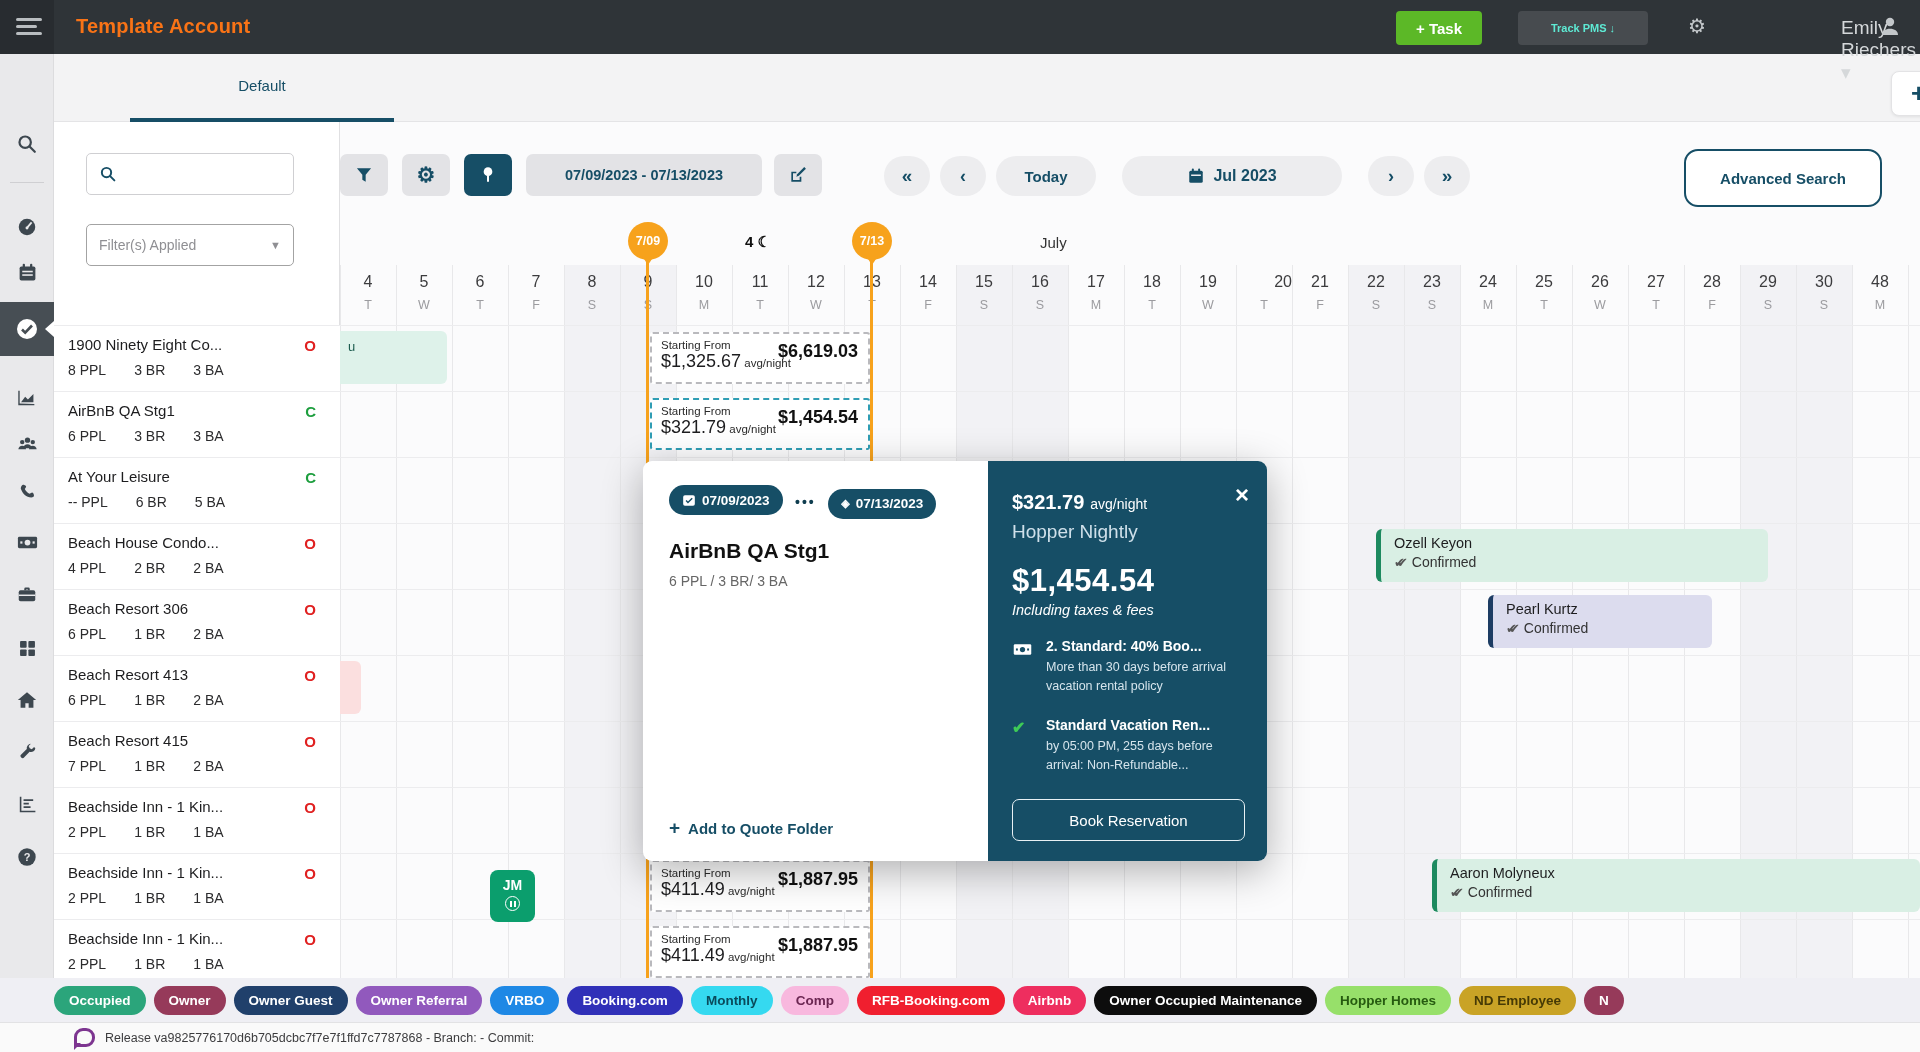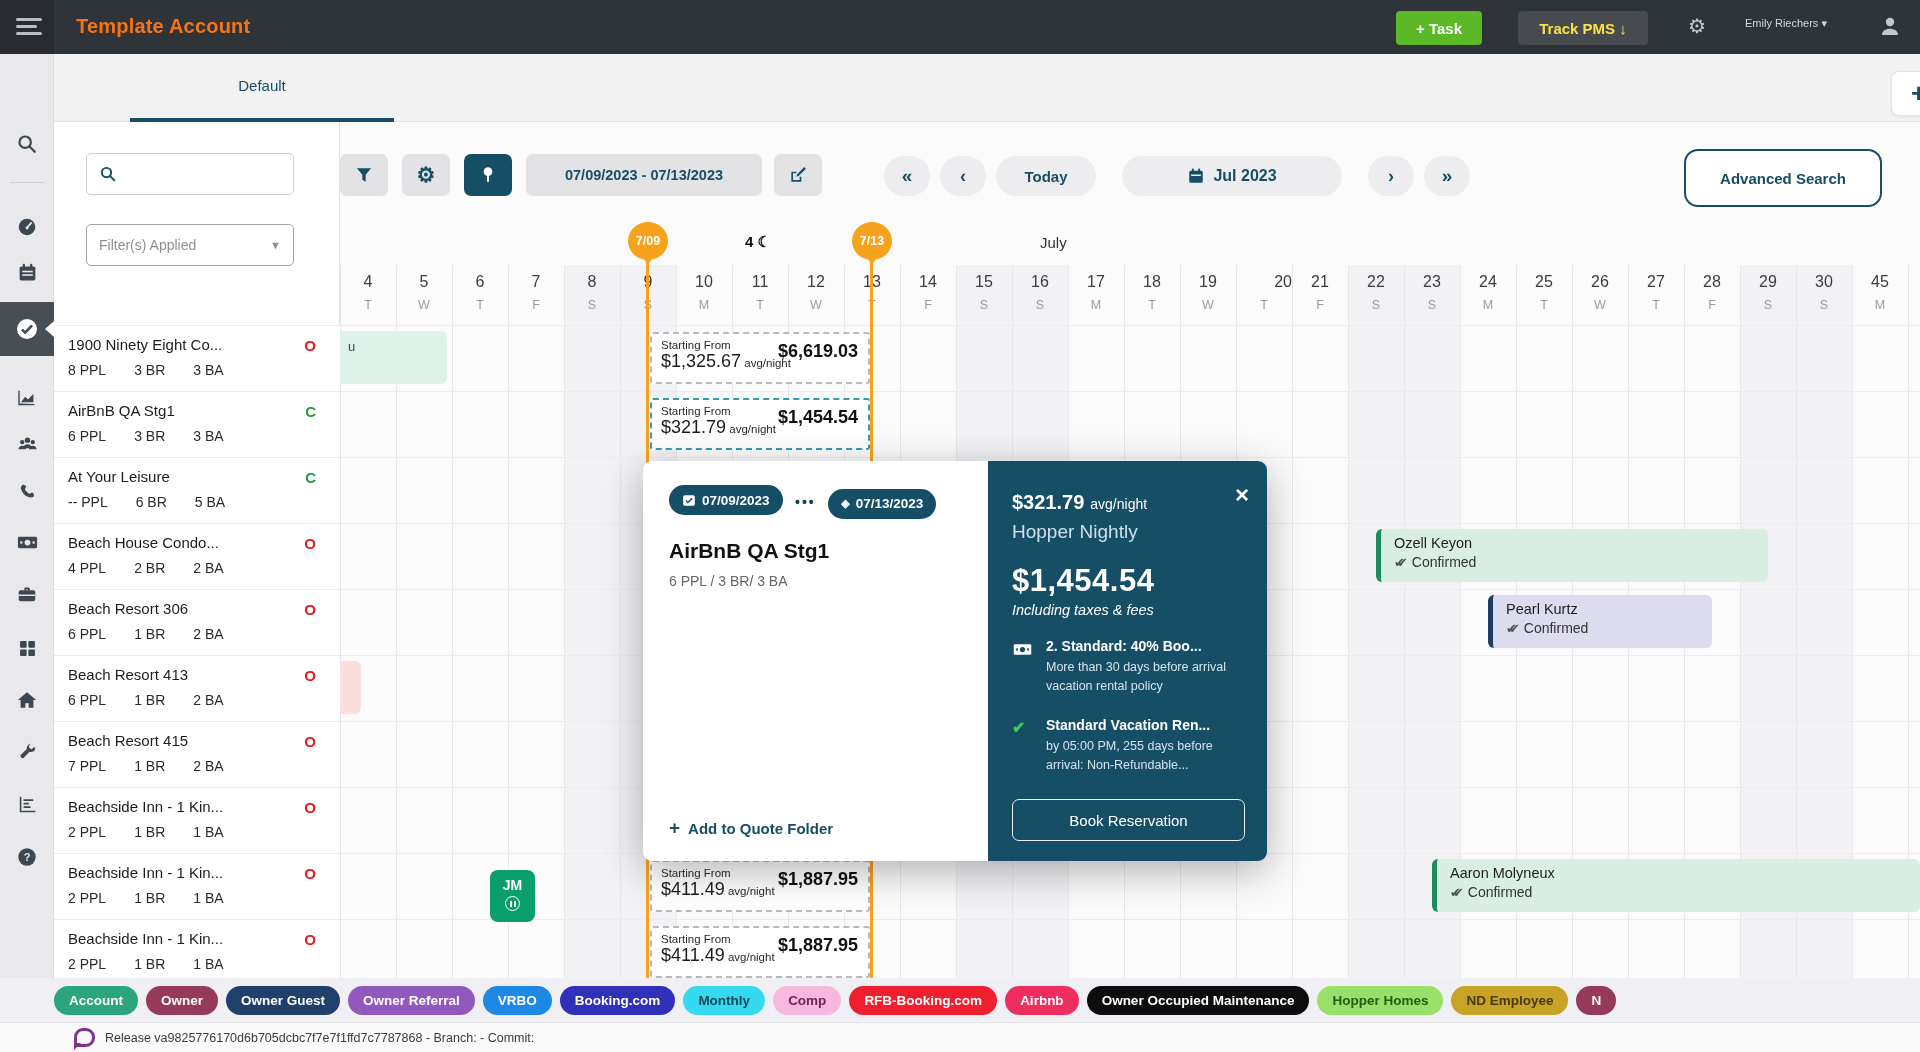--- a/index.html
+++ b/index.html
@@ -8,23 +8,23 @@
   #app { position:relative; width:1920px; height:1052px; overflow:hidden; }
 
   
   #topbar { position:absolute; left:0; top:0; width:1920px; height:54px; background:#2f3438; z-index:50; }
   #topbar .corner { position:absolute; left:0; top:0; width:54px; height:54px; background:#282c30; }
   .hamburger { position:absolute; left:16px; top:18px; width:26px; height:18px; cursor:pointer; }
   .hamburger i { display:block; height:2.5px; background:#b9bdc0; margin-bottom:4.5px; border-radius:2px; }
   .hamburger i:nth-child(2){ width:80%; }
   #topbar .title { position:absolute; left:76px; top:15px; color:#f97316; font-size:20px; font-weight:700; letter-spacing:.2px; }
   .task-btn { position:absolute; left:1396px; top:11px; width:86px; height:34px; background:#5cb827; border:none; border-radius:4px; color:#fff; font-size:15px; font-weight:700; cursor:pointer; }
-  .trackpms-btn { position:absolute; left:1518px; top:11px; width:130px; height:34px; background:#474b4f; border:none; border-radius:4px; color:#fde047; font-size:15px; font-weight:700; cursor:pointer; }
+  .trackpms-btn { position:absolute; left:1518px; top:11px; width:130px; height:34px; background:#474b4f; border:none; border-radius:4px; color:#5eead4; font-size:11px; font-weight:700; cursor:pointer; }
   .top-gear { position:absolute; left:1688px; top:14px; font-size:20px; color:#c3c7ca; cursor:pointer; }
-  .user-menu { position:absolute; left:1745px; top:17px; color:#d5d8da; font-size:11px; cursor:pointer; }
+  .user-menu { position:absolute; left:1841px; top:17px; color:#d5d8da; font-size:19px; cursor:pointer; }
   .user-icon { position:absolute; left:1878px; top:14px; }
 
   
   #sidebar { position:absolute; left:0; top:54px; width:54px; height:998px; background:#e9e9eb; border-right:1px solid #dcdcde; z-index:20; }
   .side-ic { position:absolute; left:0; width:54px; height:44px; display:flex; align-items:center; justify-content:center; cursor:pointer; }
   .side-ic svg { display:block; }
   .side-active { position:absolute; left:0; top:248px; width:54px; height:54px; background:#474e54; display:flex; align-items:center; justify-content:center; cursor:pointer; }
   .side-active .notch { position:absolute; right:0; top:19px; width:0; height:0; border-top:8px solid transparent; border-bottom:8px solid transparent; border-right:9px solid #ffffff; }
   .side-div { position:absolute; left:10px; top:128px; width:34px; height:1px; background:#cfcfd2; }
 
@@ -233,21 +233,21 @@
         <div class="day-num" style="left: 1232px;">26</div>
         <div class="day-let" style="left: 1232px;">W</div>
         <div class="day-num" style="left: 1288px;">27</div>
         <div class="day-let" style="left: 1288px;">T</div>
         <div class="day-num" style="left: 1344px;">28</div>
         <div class="day-let" style="left: 1344px;">F</div>
         <div class="day-num" style="left: 1400px;">29</div>
         <div class="day-let" style="left: 1400px;">S</div>
         <div class="day-num" style="left: 1456px;">30</div>
         <div class="day-let" style="left: 1456px;">S</div>
-        <div class="day-num" style="left: 1512px;">45</div>
+        <div class="day-num" style="left: 1512px;">48</div>
         <div class="day-let" style="left: 1512px;">M</div>
         <div class="day-num" style="left: 1568px;">1</div>
         <div class="day-let" style="left: 1568px;">T</div>
       </div>
   </div>
 
   <div id="overlay-layer">
       <div class="stub" style="left: 340px; width: 107px; top: 331px; height: 53px; background: rgb(222, 242, 234); padding: 8px 0px 0px 8px; font-size: 13px; color: rgb(29, 92, 79);">u</div>
       <div class="stub" style="left: 340px; width: 21px; top: 661px; height: 53px; background: rgb(251, 223, 223); padding: 8px 0px 0px 8px; font-size: 13px; color: rgb(29, 92, 79);"></div>
       <div class="quote-cell" style="left: 650px; top: 332px;">
@@ -447,21 +447,21 @@
         <span>
           <div class="pr-bold">Standard Vacation Ren...</div>
           <div class="pr-sub" style="width:190px;">by 05:00 PM, 255 days before arrival: Non-Refundable...</div>
         </span>
       </div>
       <button class="book-btn">Book Reservation</button>
     </div>
   </div>
 
   <div id="legend">
-      <div class="lg-pill" style="background: rgb(43, 165, 123); color: rgb(255, 255, 255);">Account</div>
+      <div class="lg-pill" style="background: rgb(43, 165, 123); color: rgb(255, 255, 255);">Occupied</div>
       <div class="lg-pill" style="background: rgb(150, 58, 90); color: rgb(255, 255, 255);">Owner</div>
       <div class="lg-pill" style="background: rgb(32, 64, 107); color: rgb(255, 255, 255);">Owner Guest</div>
       <div class="lg-pill" style="background: rgb(145, 89, 189); color: rgb(255, 255, 255);">Owner Referral</div>
       <div class="lg-pill" style="background: rgb(30, 136, 229); color: rgb(255, 255, 255);">VRBO</div>
       <div class="lg-pill" style="background: rgb(48, 48, 184); color: rgb(255, 255, 255);">Booking.com</div>
       <div class="lg-pill" style="background: rgb(53, 217, 240); color: rgb(10, 75, 92);">Monthly</div>
       <div class="lg-pill" style="background: rgb(248, 184, 222); color: rgb(107, 38, 82);">Comp</div>
       <div class="lg-pill" style="background: rgb(240, 31, 47); color: rgb(255, 255, 255);">RFB-Booking.com</div>
       <div class="lg-pill" style="background: rgb(238, 46, 95); color: rgb(255, 255, 255);">Airbnb</div>
       <div class="lg-pill" style="background: rgb(13, 13, 13); color: rgb(255, 255, 255);">Owner Occupied Maintenance</div>

